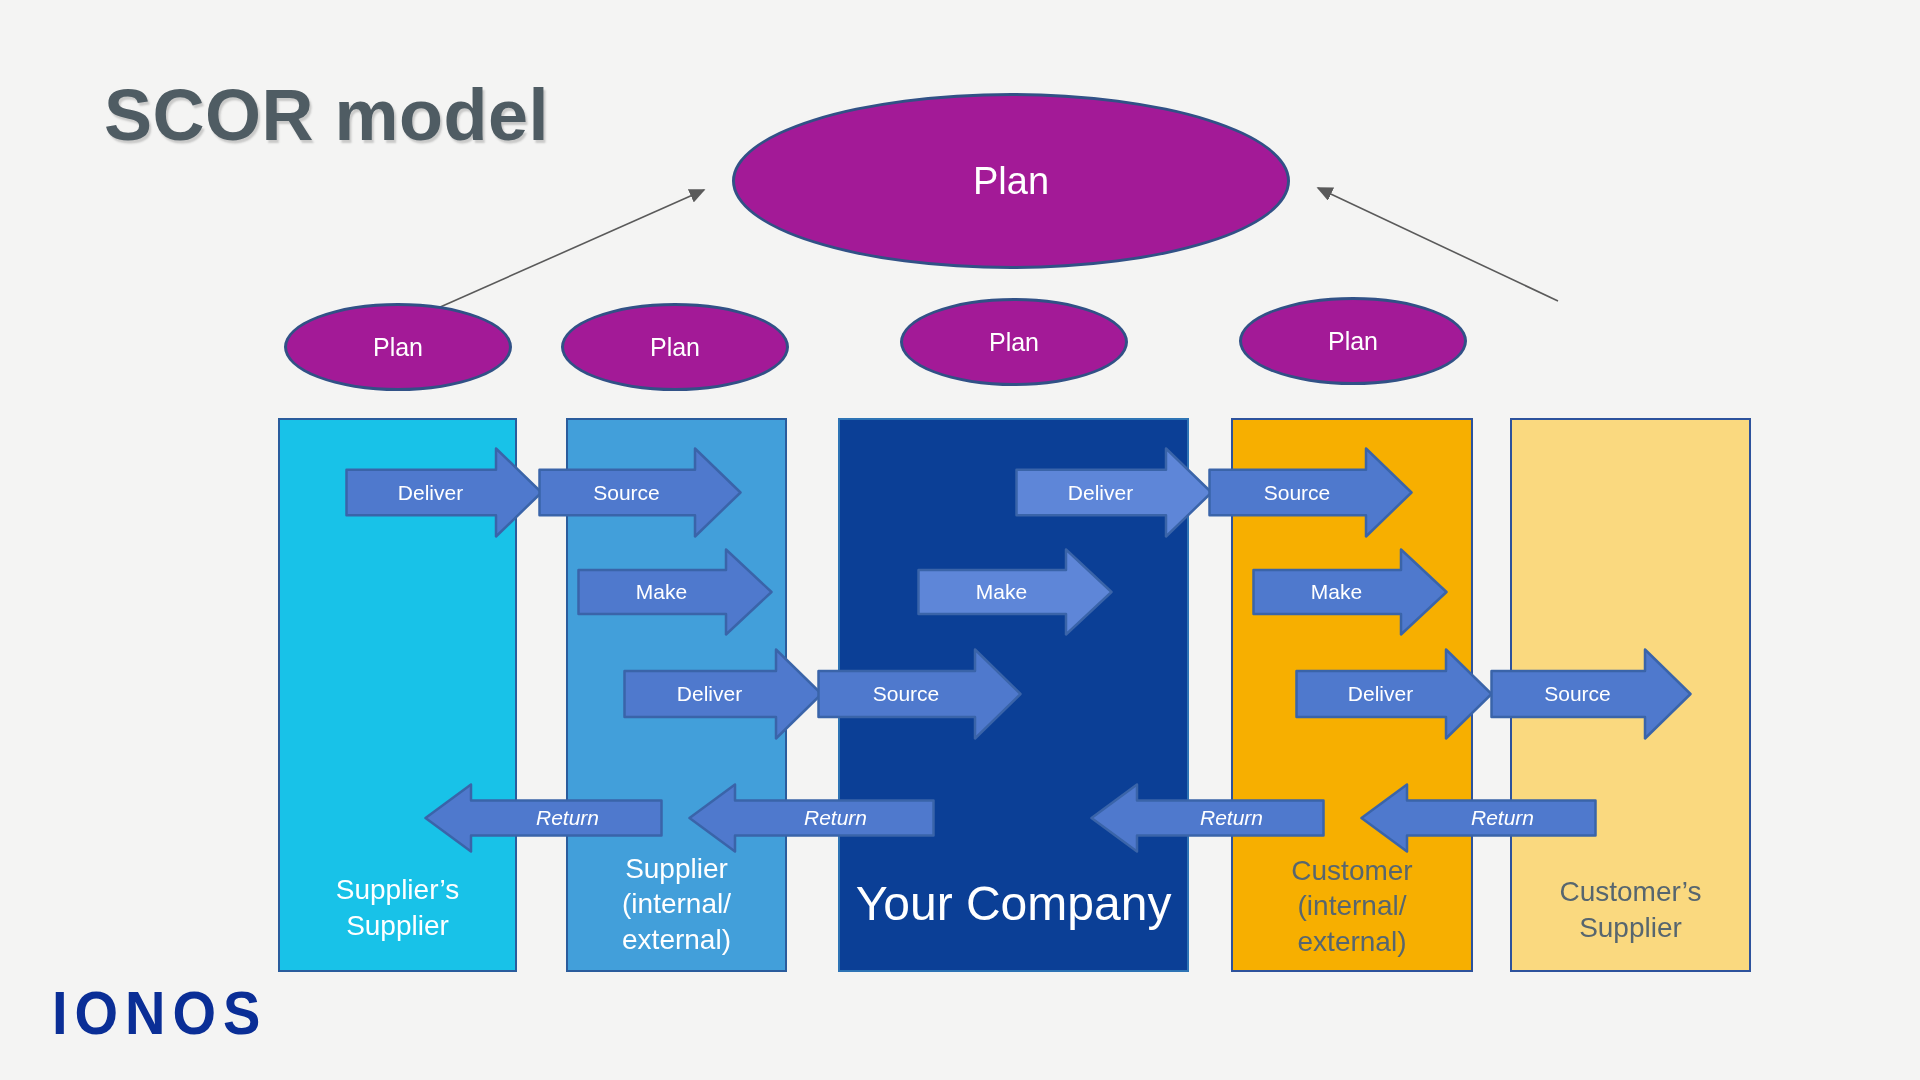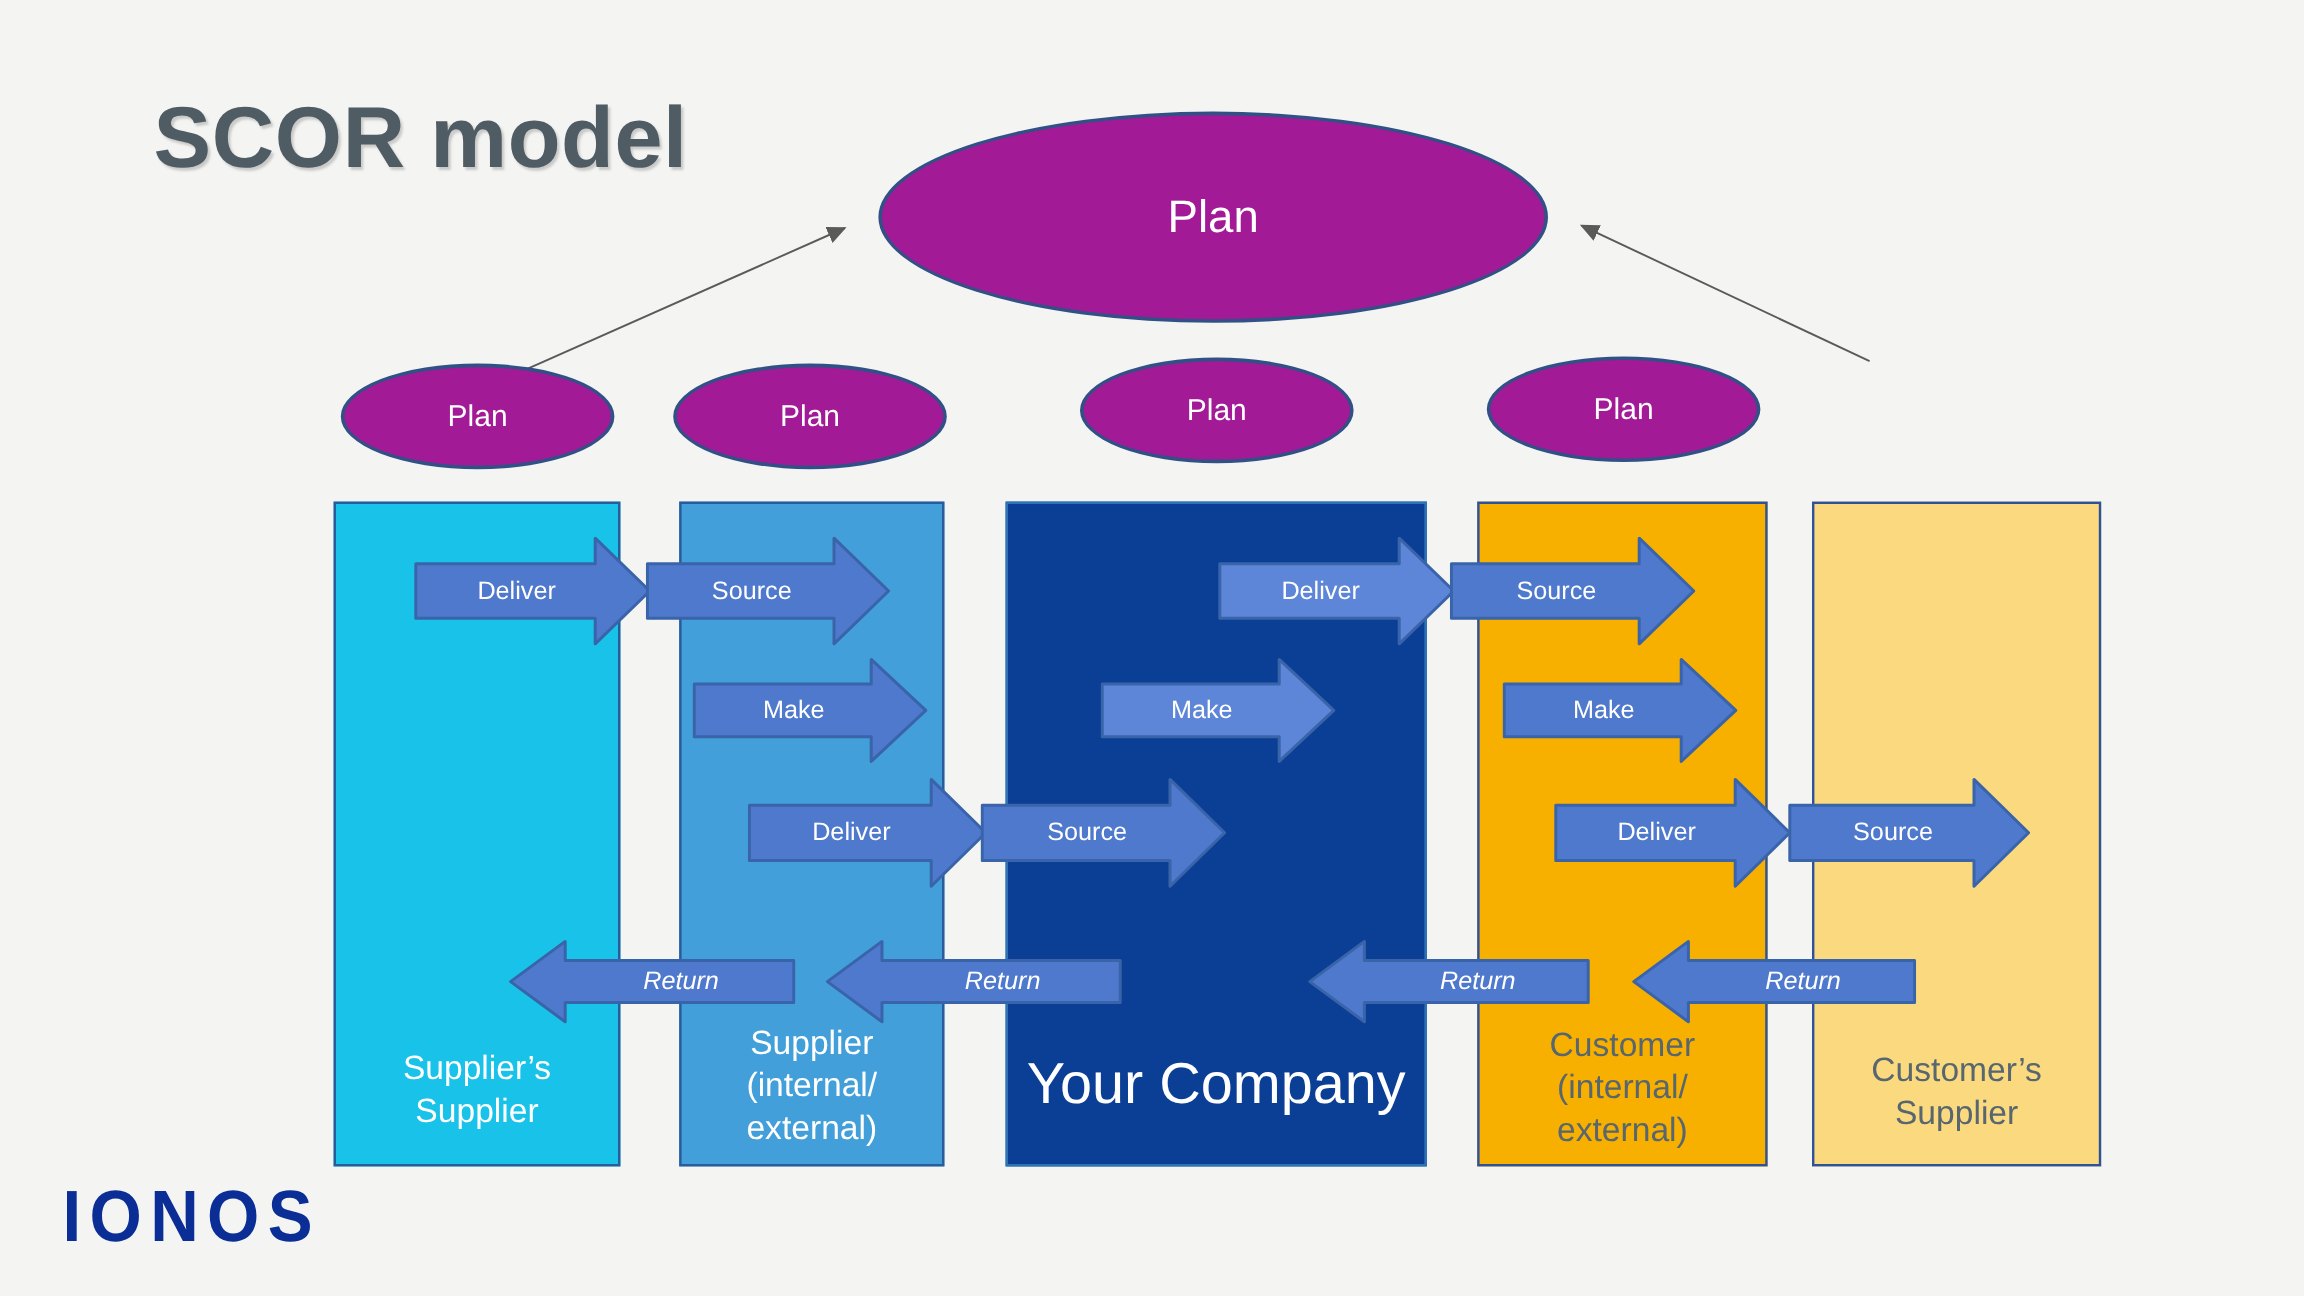--- a/index.html
+++ b/index.html
@@ -6,21 +6,20 @@
   .stage {
     position:relative; width:1920px; height:1080px; overflow:hidden;
     background:var(--c-background,#f4f4f3);
     font-family:"Liberation Sans","DejaVu Sans",sans-serif;
   }
   .page-title {
     position:absolute; left:104px; top:74px;
     font-size:72px; font-weight:bold; letter-spacing:0.5px;
     color:var(--c-title-text,#4f5c63);
     text-shadow:2px 3px 2px rgba(90,90,90,0.28);
-    margin-left:24px;
   }
   .hub-ellipse {
     position:absolute; left:732px; top:93px; width:558px; height:176px;
     border-radius:50%;
     background:var(--c-magenta-fill,#a31a97);
     border:3px solid var(--c-ellipse-border,#315186);
     display:flex; align-items:center; justify-content:center;
     color:var(--c-ellipse-text,#fff); font-size:38px;
     box-sizing:border-box;
   }

